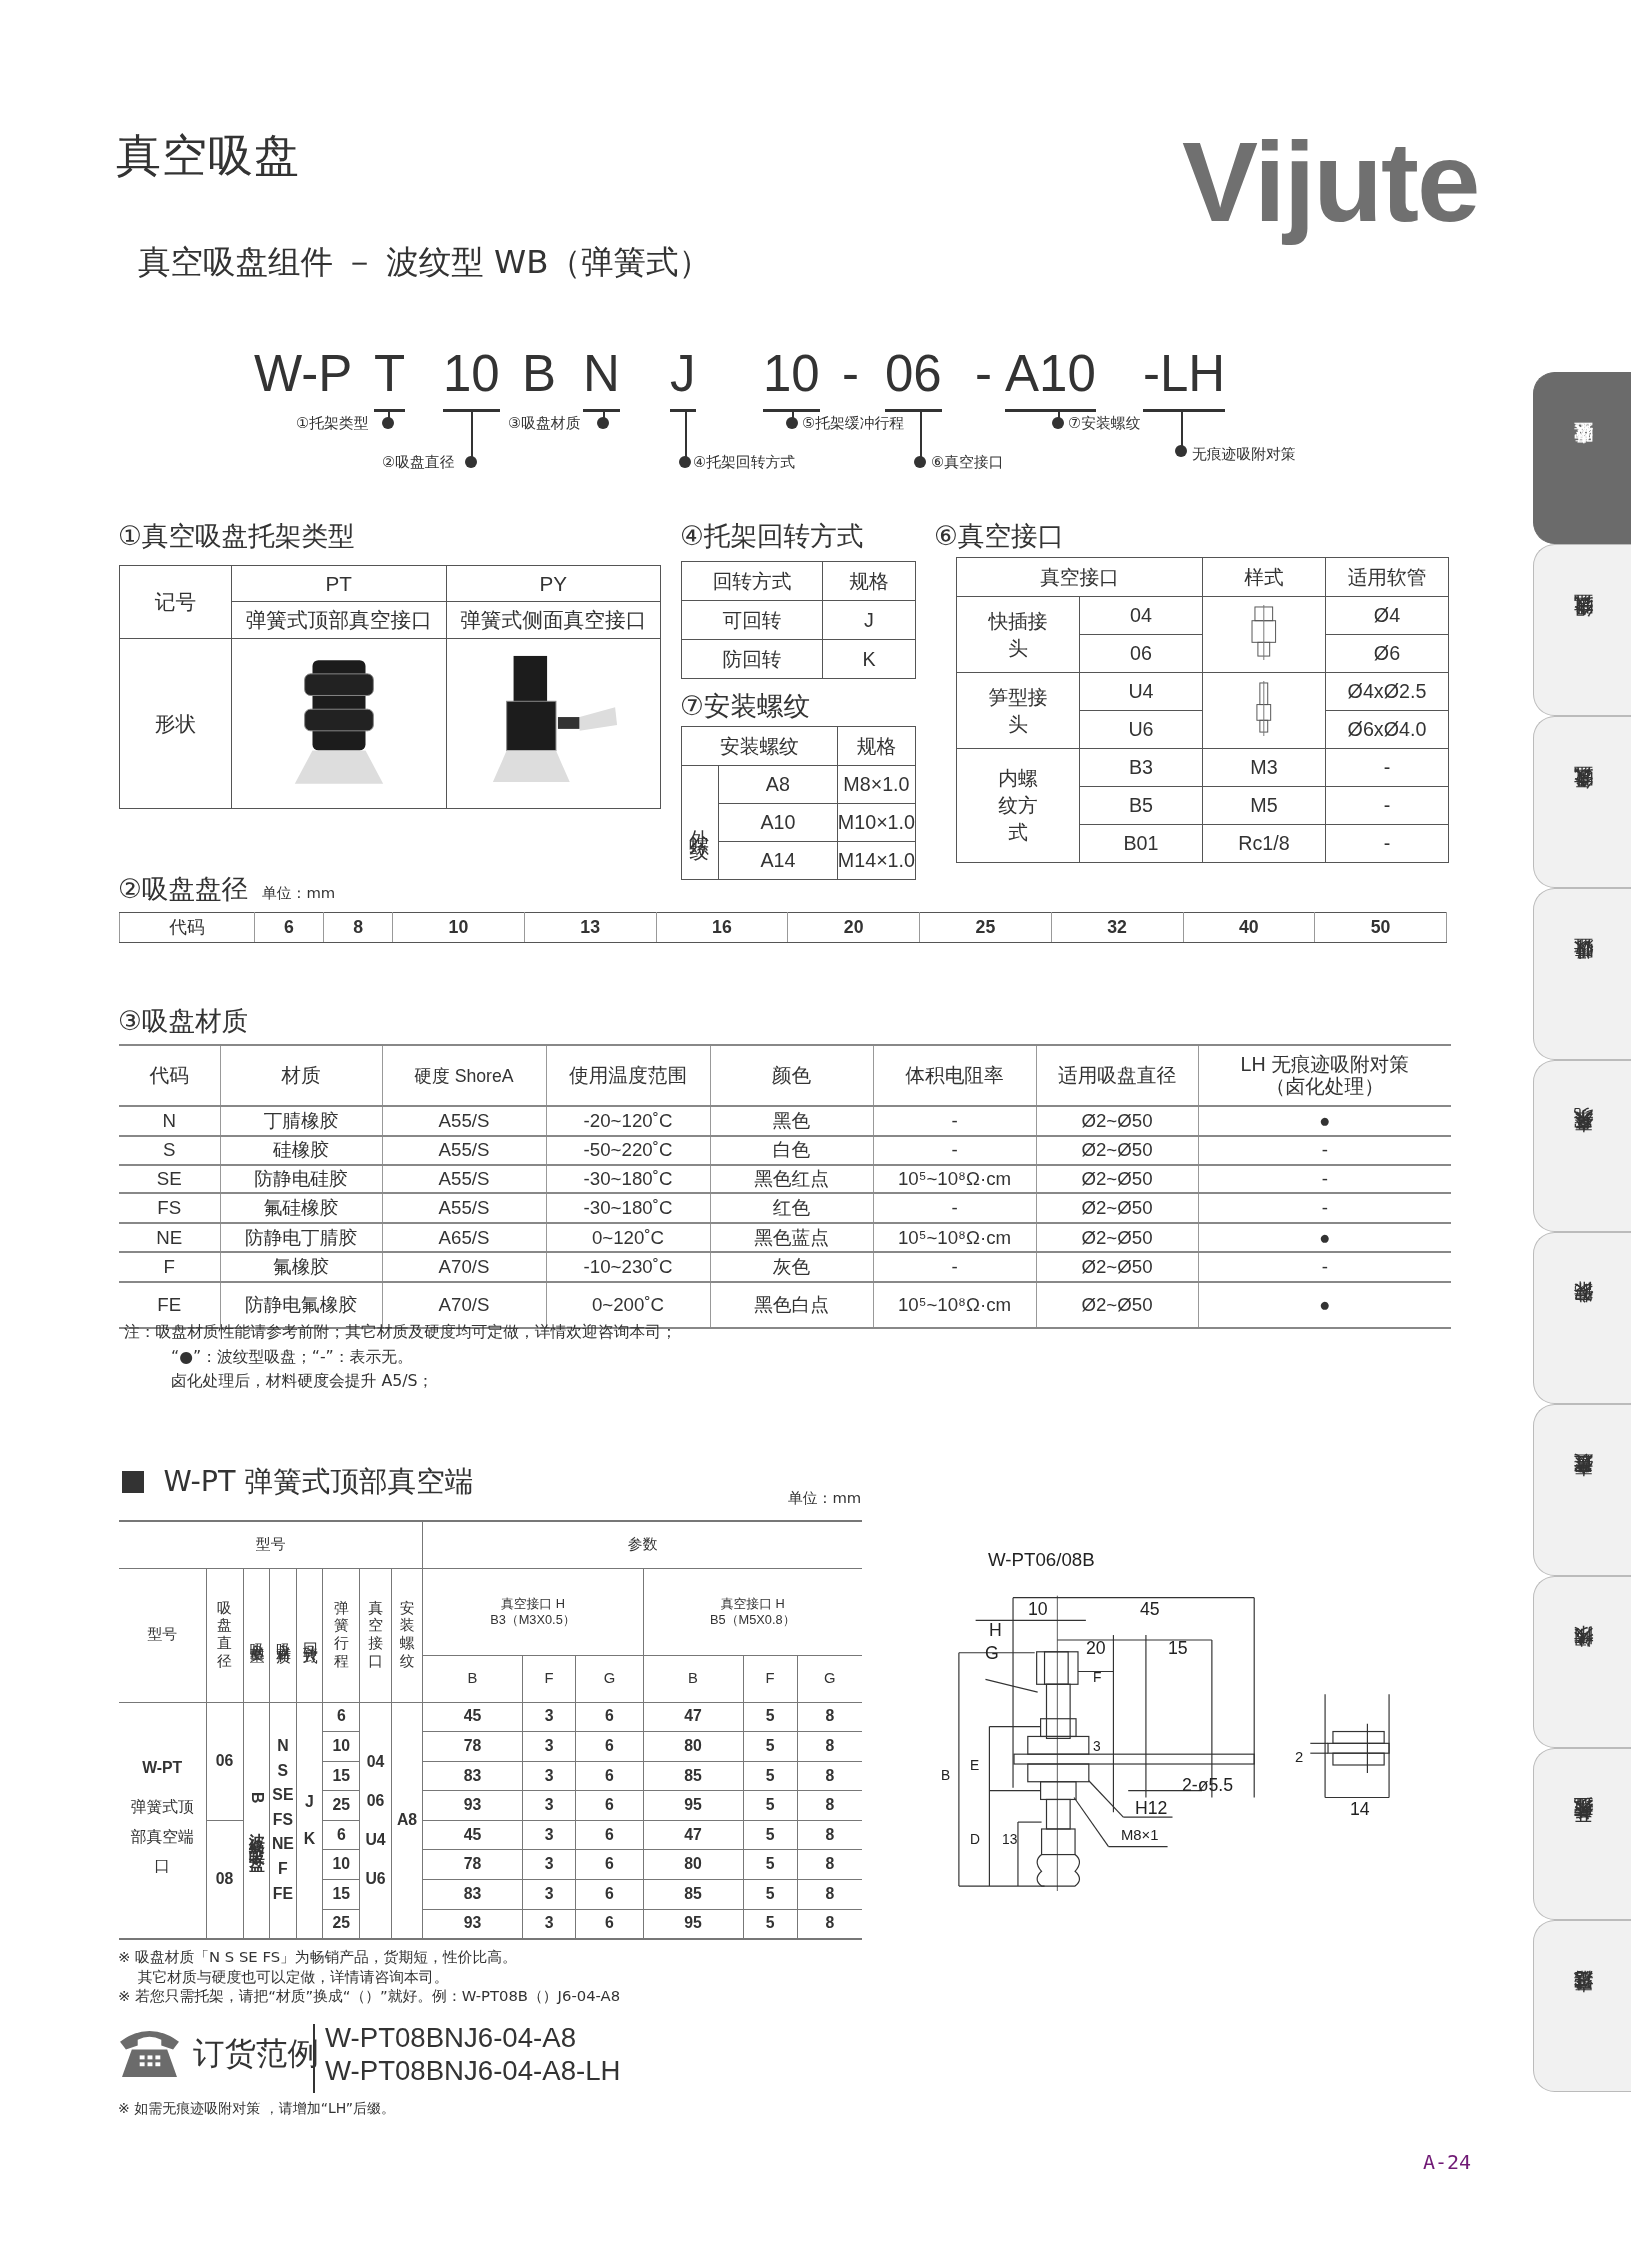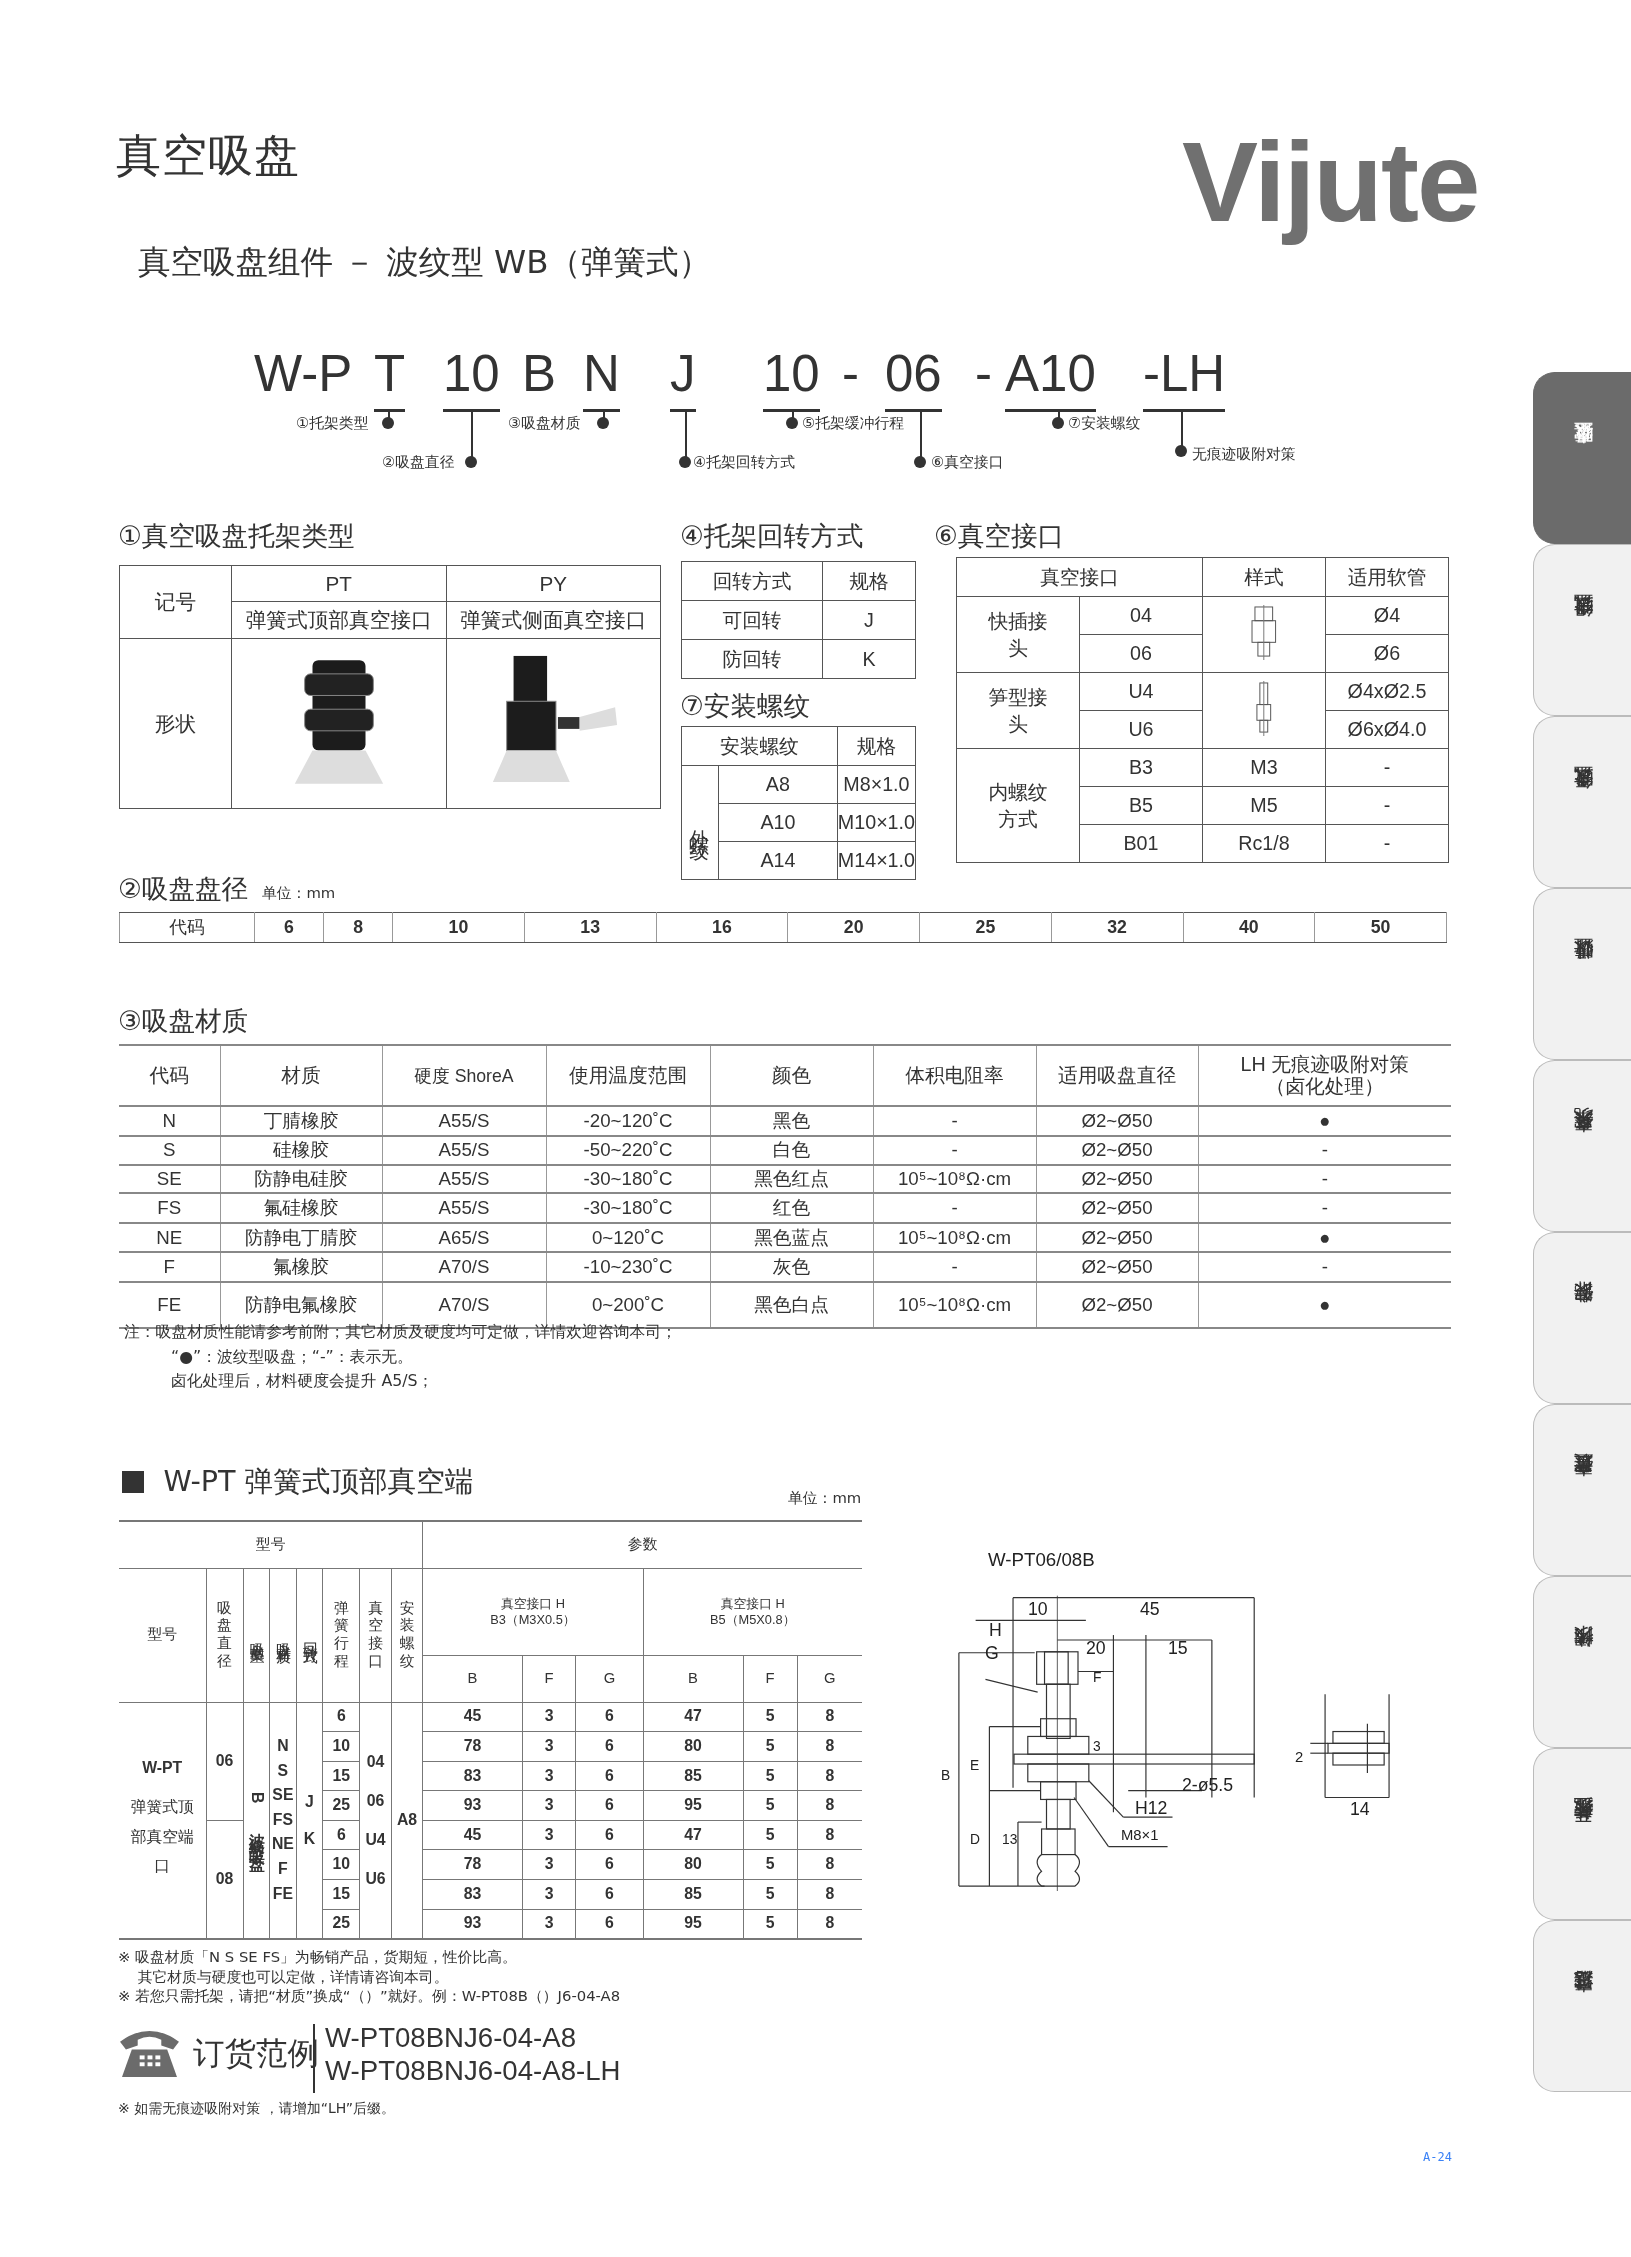--- a/index.html
+++ b/index.html
@@ -32,21 +32,21 @@
 .sq{display:inline-block;width:21.7px;height:21.7px;background:#333;margin-right:19.7px;vertical-align:-2px}
 .tb td{font-size:14.8px;border:1px solid #777;line-height:1.2}
 .tb td.b{font-weight:bold;font-size:15.8px}
 .tb{border-top:2px solid #777;border-bottom:2px solid #777}
 .tb td:first-child{border-left:none}.tb td:last-child{border-right:none}
 .tnotes{left:118px;top:1947px;font-size:14.8px;line-height:19.7px}
 .order-label{left:193px;top:2033px;font-size:31.5px}
 .order-vbar{left:313px;top:2024px;width:2px;height:69px;background:#333}
 .order-codes{left:325px;top:2021px;font-family:"Liberation Sans",sans-serif;font-size:27.6px;line-height:33px}
 .foot{left:118px;top:2100px;font-size:14px}
-.pageno{left:1423px;top:2150px;font-size:12px;font-family:"DejaVu Sans Mono",monospace;color:#3b82f6}
+.pageno{left:1423px;top:2150px;font-size:20px;font-family:"DejaVu Sans Mono",monospace;color:#701a75}
 .tabs{left:1533px;top:372px;width:99px}
 .tab{height:172px;border:1px solid #bbb;border-right:none;border-radius:21.7px 0 0 21.7px;background:#f1f1f1;margin-bottom:0;position:relative;display:flex;align-items:center;justify-content:center}
 .tab span{writing-mode:vertical-rl;transform:rotate(180deg);font-size:19.7px;color:#333;letter-spacing:1px}
 .tab.active{background:#6b6b6b;border-color:#6b6b6b}
 .tab.active span{color:#fff}
 .dlabel{position:absolute;font-family:"Liberation Sans",sans-serif;font-size:17.7px;color:#222}
 </style>
 </head>
 <body>
 
@@ -209,21 +209,21 @@
             <rect x="8" y="40" width="8" height="12" fill="none" stroke="#555"></rect>
             <line x1="12" y1="0" x2="12" y2="56" stroke="#777"></line>
           </svg></td>
     <td>Ø4xØ2.5</td>
       </tr>
   <tr style="height:38px">
         <td>U6</td>
         <td>Ø6xØ4.0</td>
       </tr>
   <tr style="height:38px">
-        <td rowspan="3" style="padding:0 28px">内螺纹方式</td>
+        <td rowspan="3" style="padding:0 38px">内螺纹方式</td>
         <td>B3</td>
         <td>M3</td>
         <td>-</td>
       </tr>
   <tr style="height:38px">
         <td>B5</td>
         <td>M5</td>
         <td>-</td>
       </tr>
   <tr style="height:38px">

